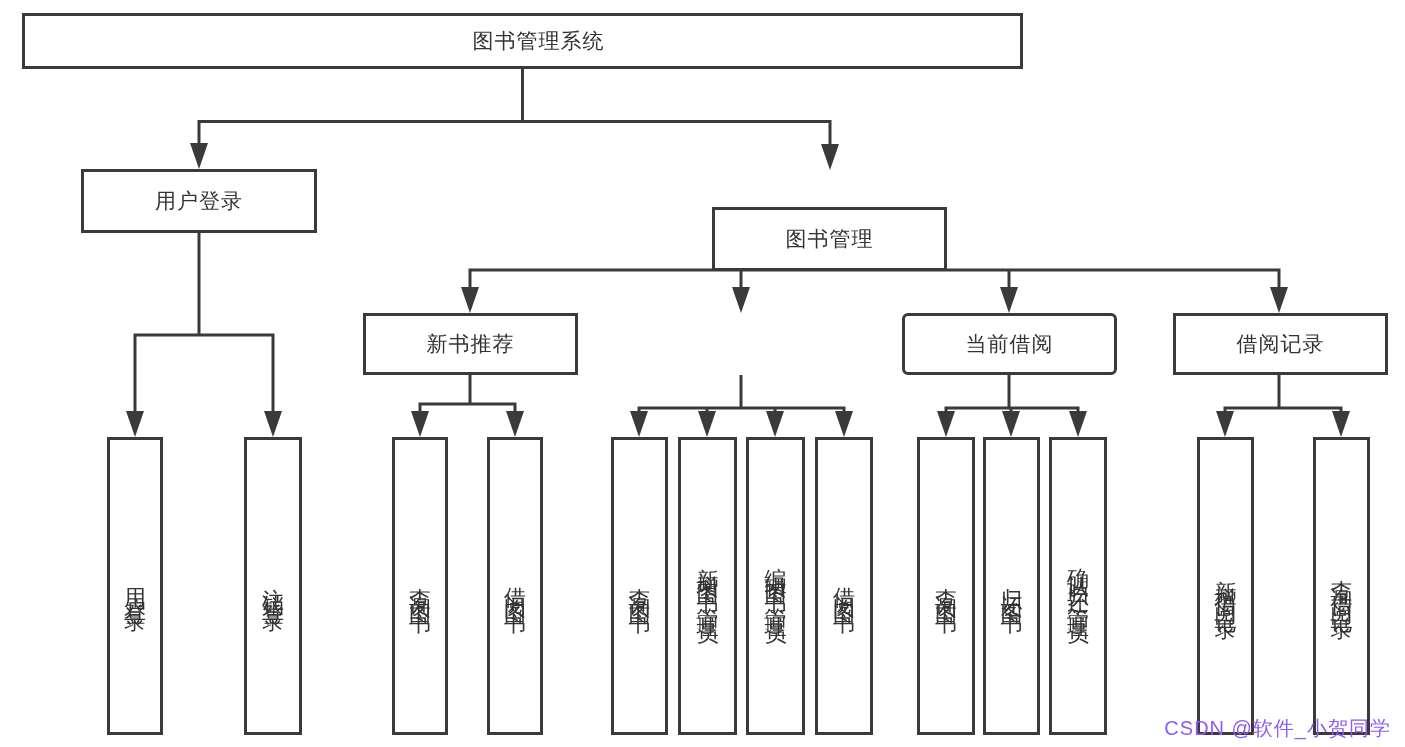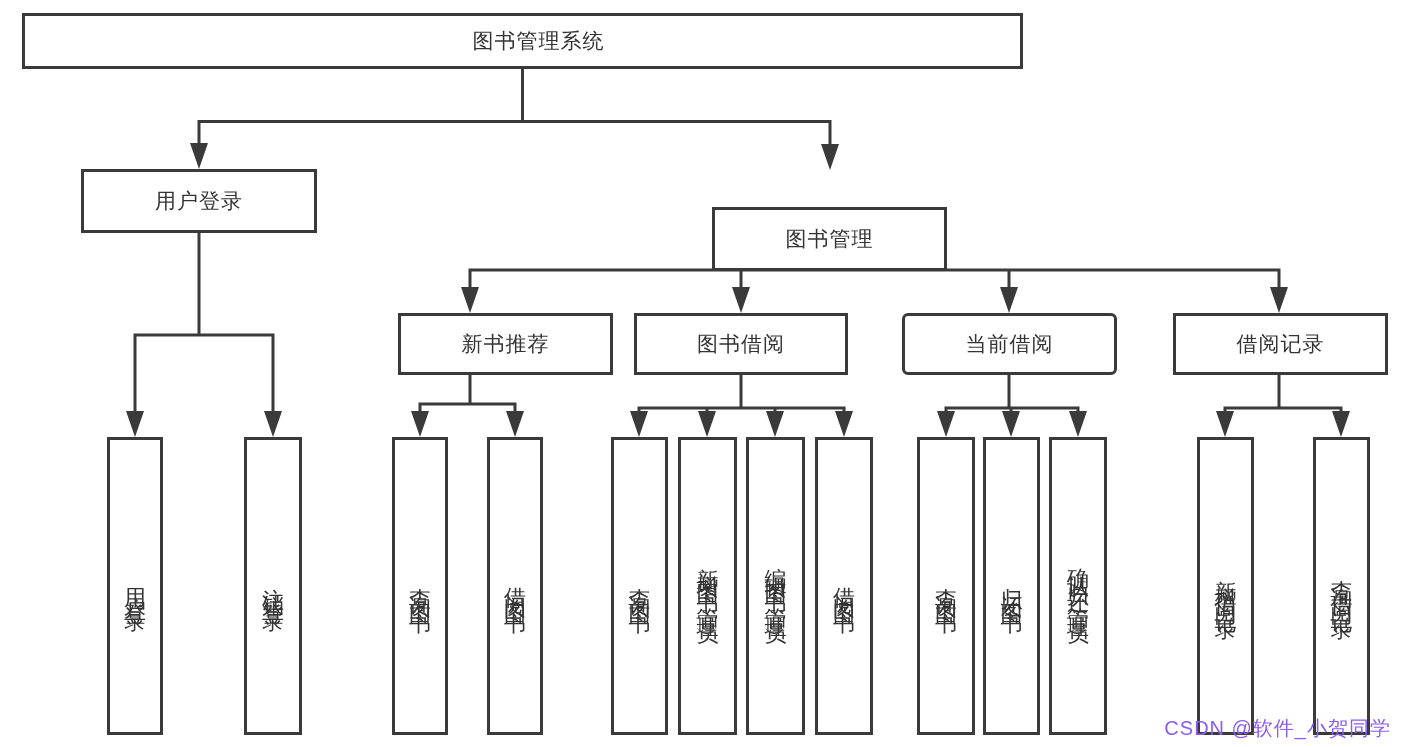--- a/index.html
+++ b/index.html
@@ -108,22 +108,21 @@
     <path d="M1279 375 L1279 409.5 M1223.5 408 L1342.5 408 M1225 408 L1225 418 M1341 408 L1341 418"></path>
     <polygon points="1216,411 1234,411 1225,437"></polygon>
     <polygon points="1332,411 1350,411 1341,437"></polygon>
   </svg>
 
   <div class="node" style="left:22px; top:13px; width:1001px; height:56px;padding-left:32px;">图书管理系统</div>
 
   <div class="node" style="left:81px; top:169px; width:236px; height:64px;">用户登录</div>
   <div class="node" style="left:712px; top:170px; width:235px; height:64px;margin-top:37px;">图书管理</div>
 
-  <div class="node" style="left:363px; top:313px; width:215px; height:62px;margin-left:35px;">新书推荐</div>
-  <div class="node" style="left:634px; top:313px; width:214px; height:62px;">图书借阅</div>
+  <div class="node" style="left:363px; top:313px; width:215px; height:62px;">新书推荐</div>
   <div class="node" style="left:902px; top:313px; width:215px; height:62px;border-radius:6px;">当前借阅</div>
   <div class="node" style="left:1173px; top:313px; width:215px; height:62px;">借阅记录</div>
 
   <div class="vnode" style="left:107px; width:56px;">
     <span class="vtext">用户登录</span>
   </div>
   <div class="vnode" style="left:244px; width:58px;">
     <span class="vtext">注销登录</span>
   </div>
 

